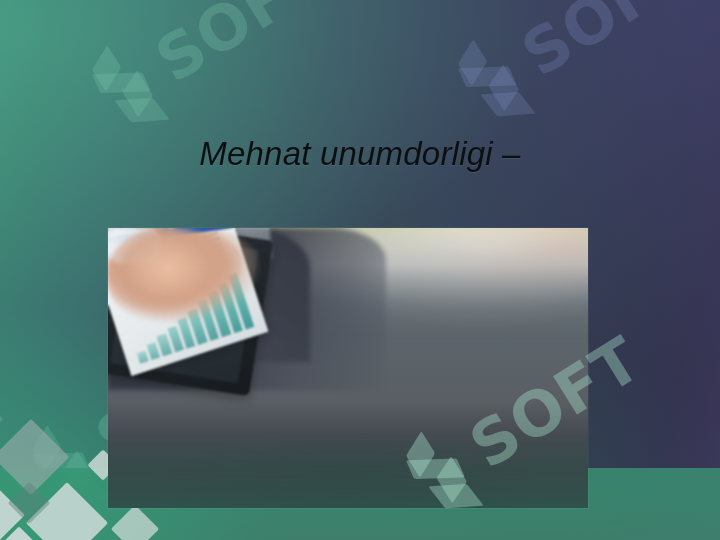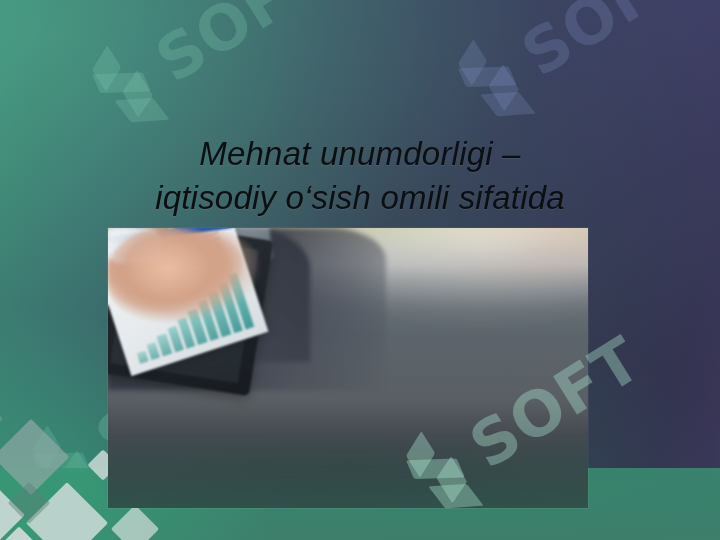--- a/index.html
+++ b/index.html
@@ -490,16 +490,15 @@
         <i class="a"></i>
         <i class="b"></i>
         <i class="c"></i>
         <i class="d"></i>
       </span>
     <span class="word">SOFT</span>
   </div>
 
   <div class="title">
     <span>Mehnat unumdorligi –</span>
-    <span class="l2">iqtisodiy o‘sish omili sifatida</span>
   </div>
 
 </div>
 
 </body></html>

